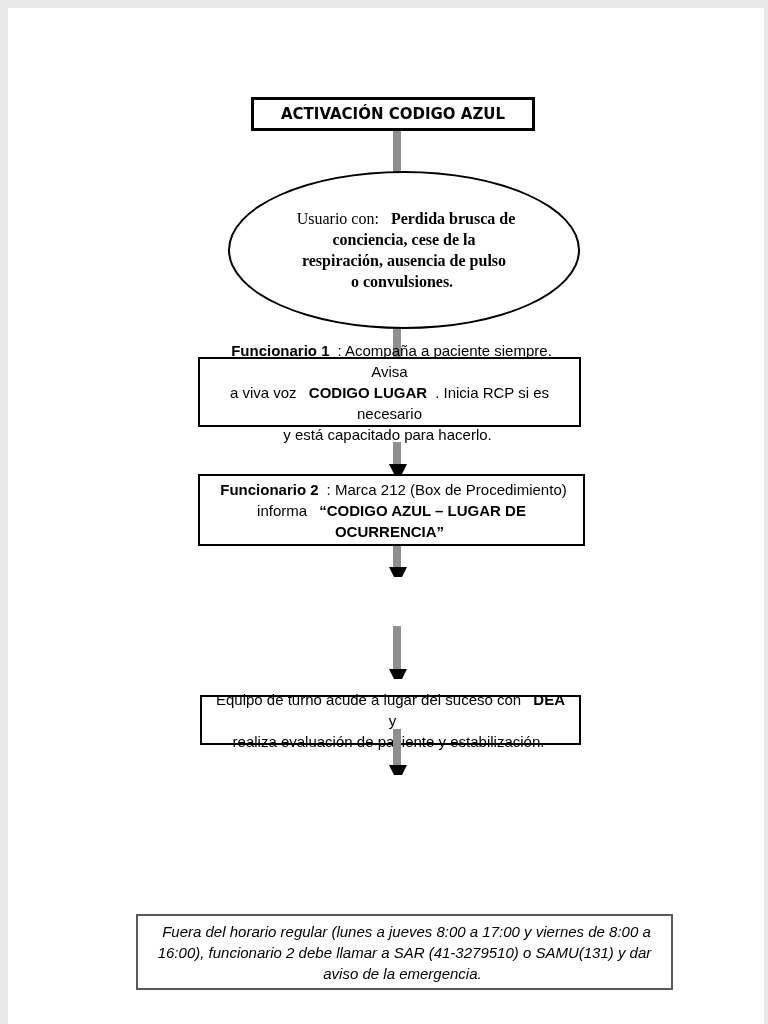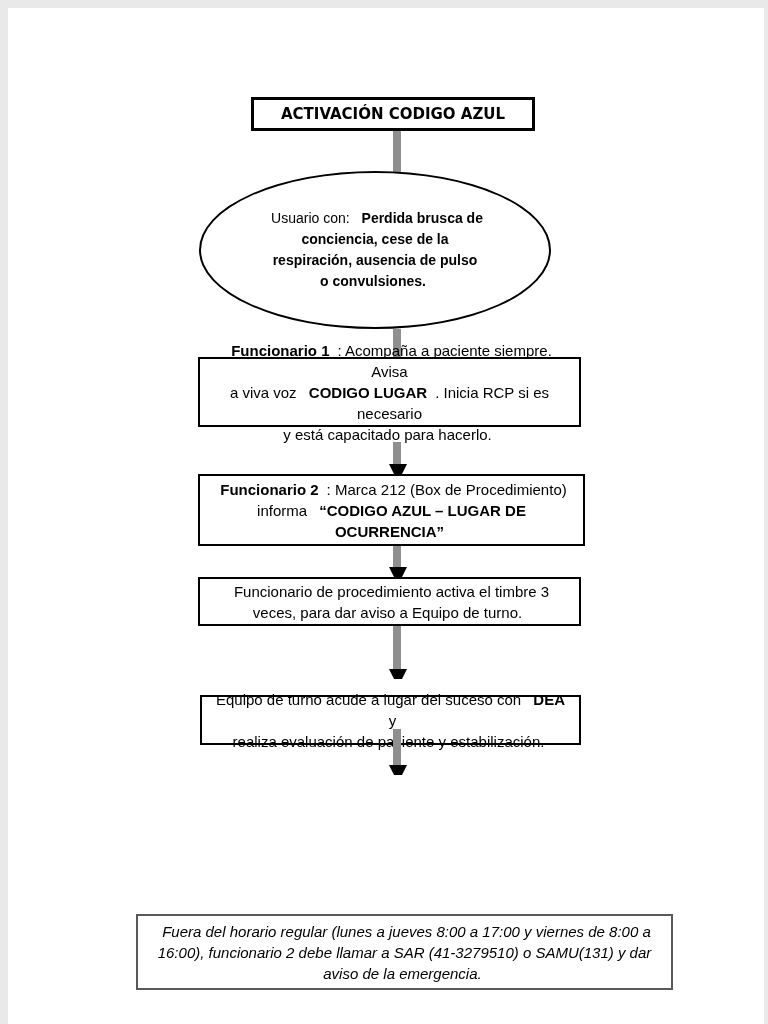--- a/index.html
+++ b/index.html
@@ -32,25 +32,25 @@
   }
   .node .txt { white-space: pre-line; line-height: 21px; }
   .rect { border: 2px solid var(--node_border); }
   .title-box {
     left: 243px; top: 89px; width: 284px; height: 34px;
     border: 3px solid var(--node_border);
     font-family: "DejaVu Sans", sans-serif;
     font-size: 15px; font-weight: bold;
   }
   .start-ellipse {
-    left: 191px; top: 163px; width: 352px; height: 158px;
+    left: 220px; top: 163px; width: 352px; height: 158px;
     border: 2px solid var(--node_border);
     border-radius: 50%;
-    font-family: Liberation Sans, sans-serif;
-    font-size: 14px;
+    font-family: Liberation Serif, serif;
+    font-size: 16px;
   }
   .start-ellipse .txt { width: 238px; }
   .box1 { left: 190px; top: 349px; width: 383px; height: 70px; }
   .box2 { left: 190px; top: 466px; width: 387px; height: 72px; }
   .box3 { left: 190px; top: 569px; width: 383px; height: 49px; }
   .box4 { left: 192px; top: 671px; width: 381px; height: 50px; margin-top: 16px; }
   .end-ellipse {
     left: 228px; top: 767px; width: 315px; height: 77px;
     border: 2px solid var(--node_border);
     border-radius: 50%;
@@ -121,24 +121,20 @@
 
   <div class="node rect box2">
     <div class="txt"><span class="seg-b">Funcionario 2</span><span>: Marca 212 (Box de Procedimiento)
 informa </span><span class="seg-b">“CODIGO AZUL – LUGAR DE
 OCURRENCIA”</span></div>
   </div>
 
   <div class="conn c3"></div>
   <div class="head h3"></div>
 
-  <div class="node rect box3">
-    <div class="txt"><span>Funcionario de procedimiento activa el timbre 3
-veces, para dar aviso a Equipo de turno.</span></div>
-  </div>
 
   <div class="conn c4"></div>
   <div class="head h4"></div>
 
   <div class="node rect box4">
     <div class="txt"><span>Equipo de turno acude a lugar del suceso con </span><span class="seg-b">DEA</span><span> y
 realiza evaluación de paciente y estabilización.</span></div>
   </div>
 
   <div class="conn c5"></div>

